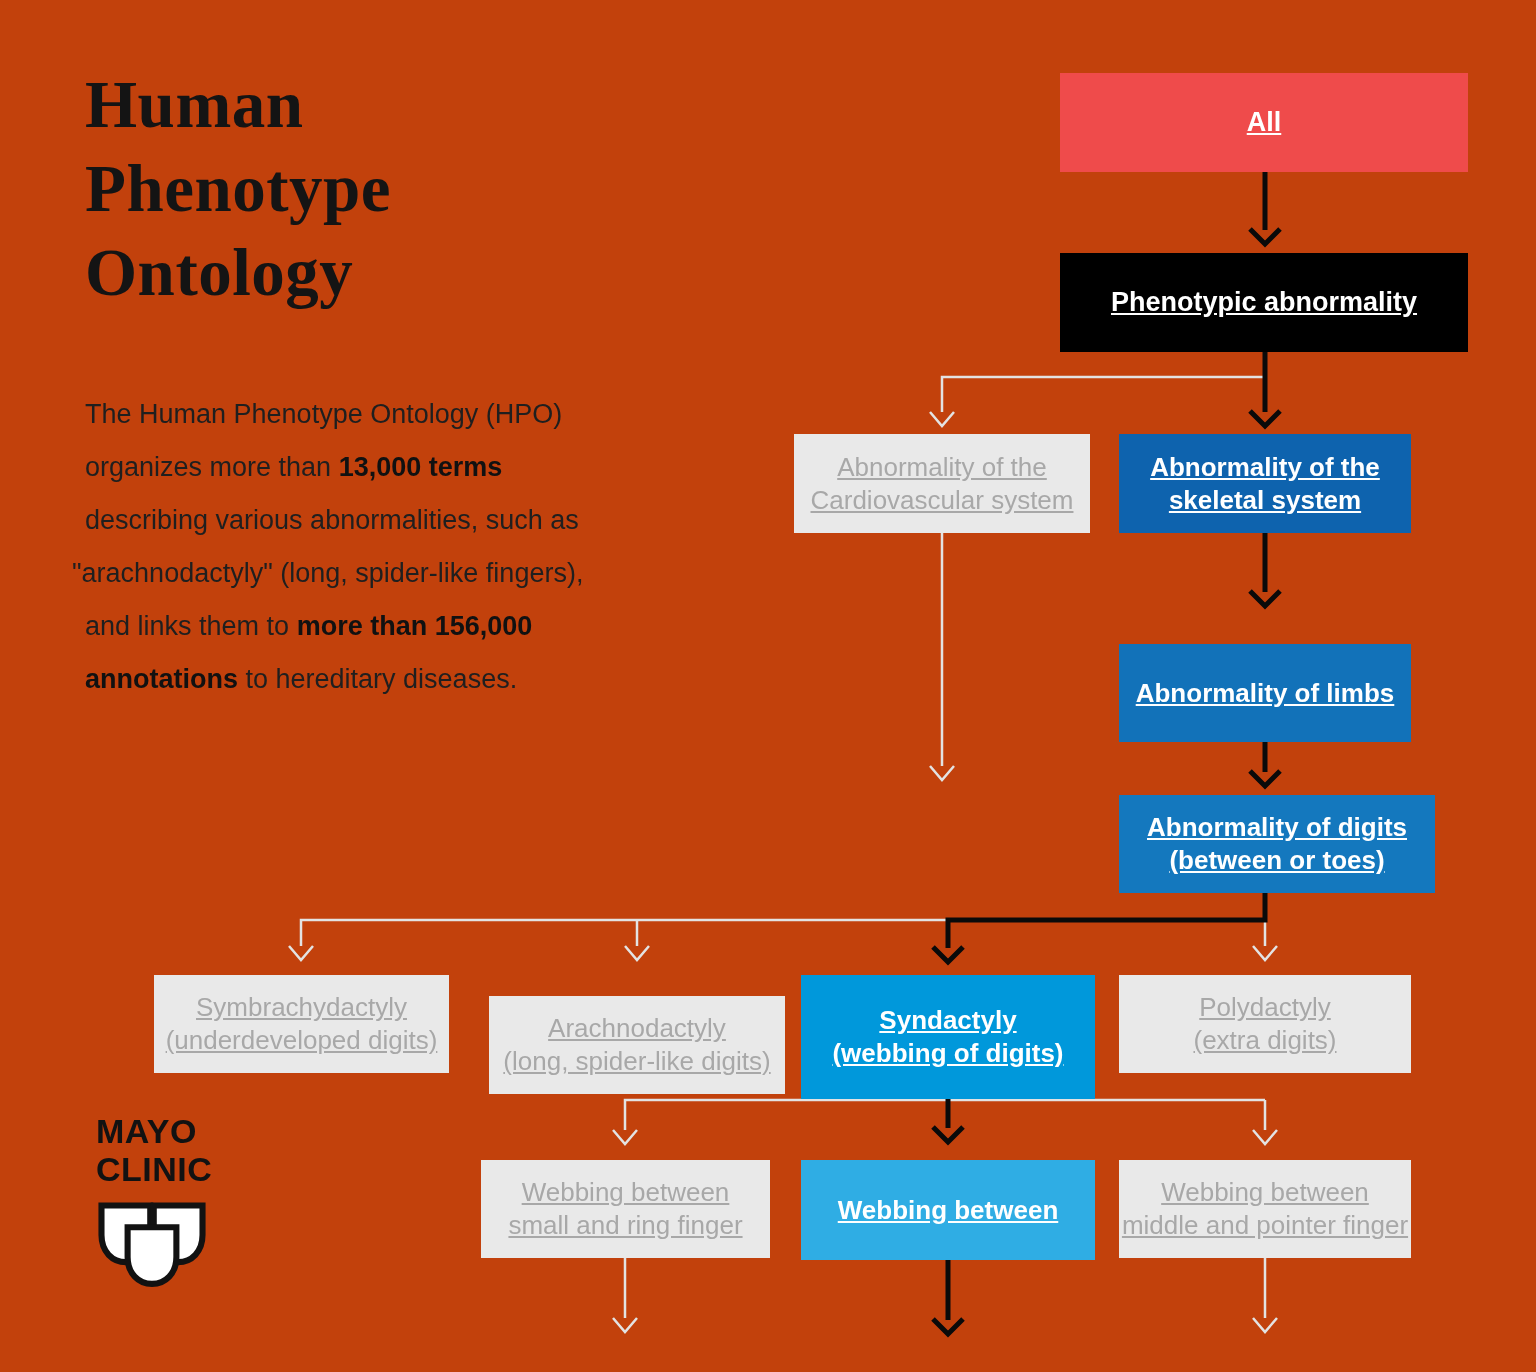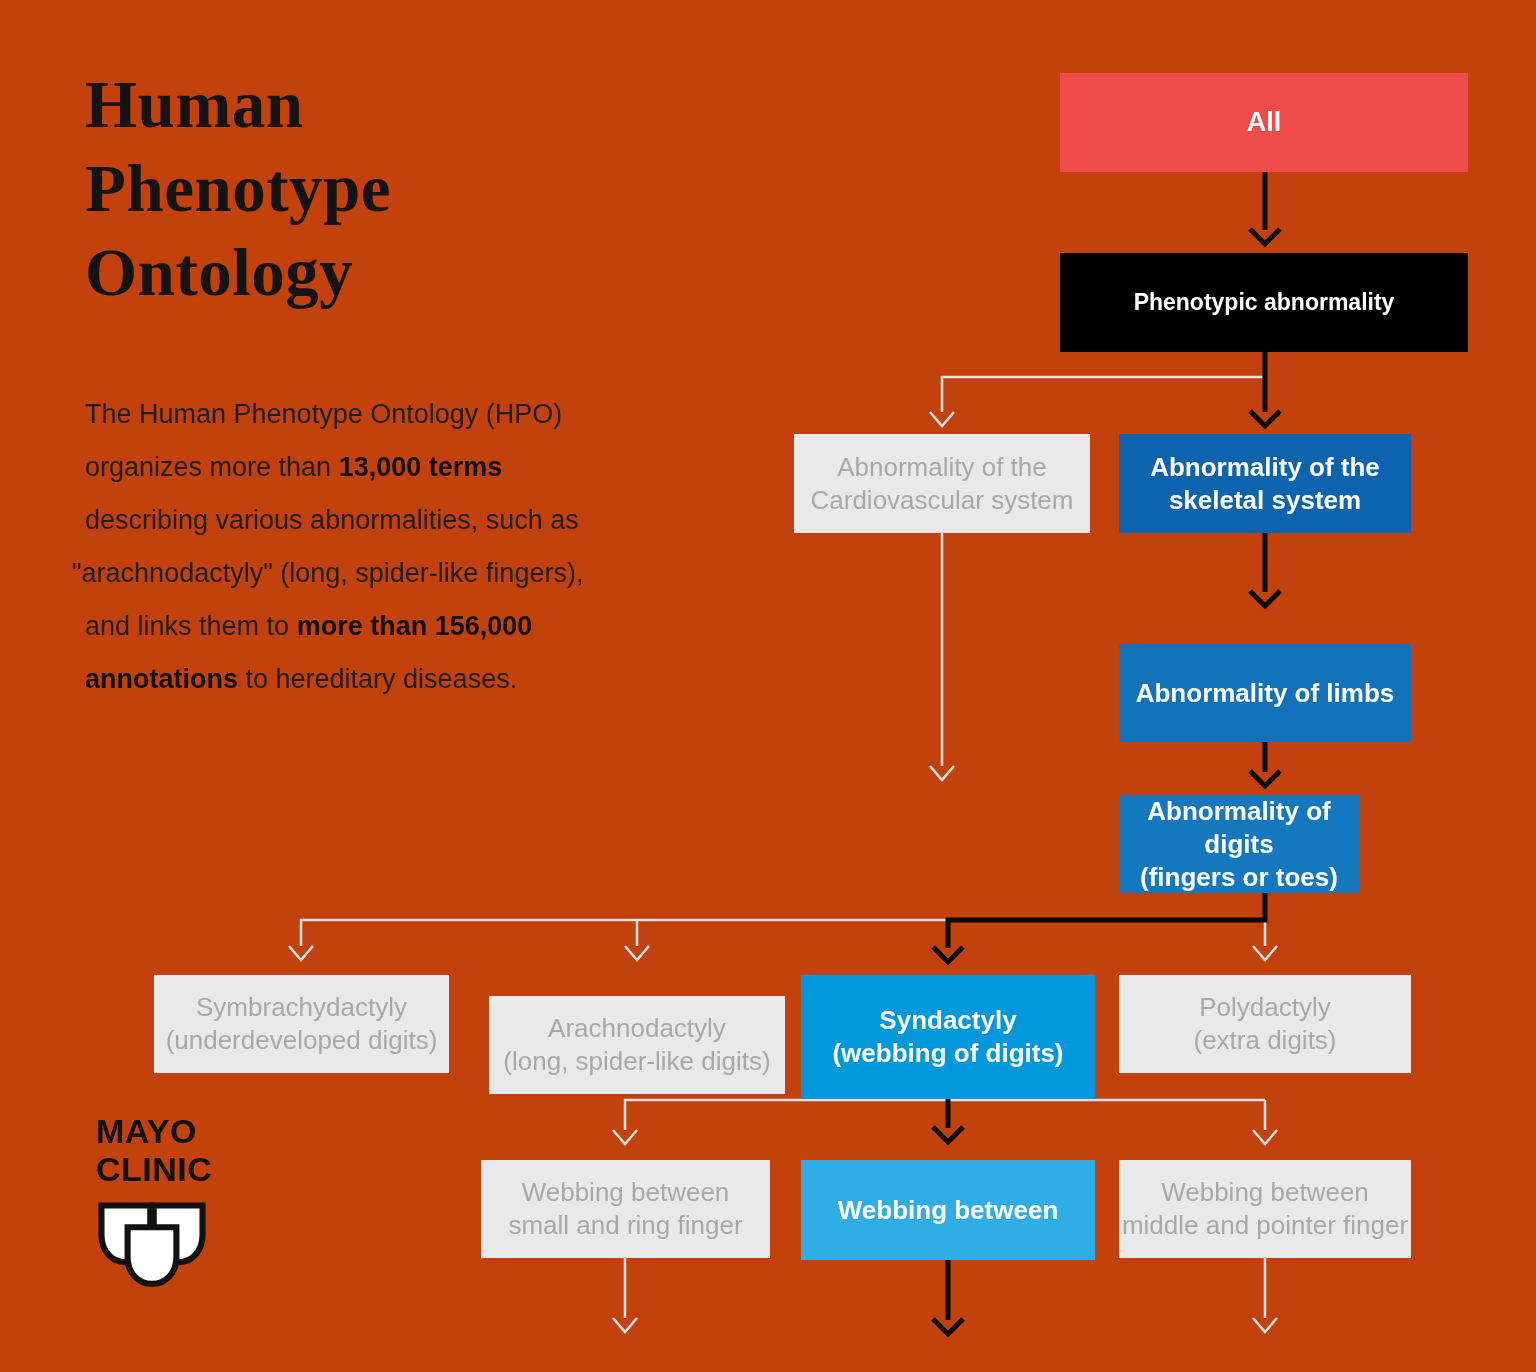--- a/index.html
+++ b/index.html
@@ -32,27 +32,27 @@
     font-weight:700;font-size:34px;line-height:38px;
     letter-spacing:0.5px;color:#121212;
   }
   .wordmark span{display:block;}
   .shields{margin-top:14px;margin-left:2px;}
   
   .connectors{position:absolute;left:0;top:0;pointer-events:none;}
   .node{
     position:absolute;box-sizing:border-box;
     display:flex;flex-direction:column;align-items:center;justify-content:center;
-    text-align:center;font-size:26px;line-height:33px;
+    text-align:center;font-size:26px;line-height:33px;text-decoration:underline;
   }
   .node .l{display:block;}
   .node.colored{color:#ffffff;font-weight:600;}
   .node.inactive{background:#E9E9E9;color:#A8A8A8;font-weight:400;}
   .n-all{background:#EF4B4B;font-size:27px;}
-  .n-phen{background:#000000;font-size:23px;}
+  .n-phen{background:#000000;font-size:27px;}
   .n-skel{background:#0E63AE;}
   .n-limb{background:#1272B9;}
   .n-digi{background:#1478BE;}
   .n-synd{background:#0098DB;}
   .n-webb{background:#2FADE4;}
 </style>
 </head>
 <body>
 
 <div class="canvas">
@@ -109,23 +109,23 @@
 
   <div class="node colored n-skel" style="left:1119px;top:434px;width:292px;height:99px">
     <span class="l">Abnormality of the</span>
     <span class="l">skeletal system</span>
   </div>
 
   <div class="node colored n-limb" style="left:1119px;top:644px;width:292px;height:98px">
     <span class="l">Abnormality of limbs</span>
   </div>
 
-  <div class="node colored n-digi" style="left:1119px;top:795px;width:240px;height:98px">
+  <div class="node colored n-digi" style="left:1119px;top:795px;width:316px;height:98px">
     <span class="l">Abnormality of digits</span>
-    <span class="l">(fingers or toes)</span>
+    <span class="l">(between or toes)</span>
   </div>
 
   <div class="node inactive" style="left:154px;top:975px;width:295px;height:98px">
     <span class="l">Symbrachydactyly</span>
     <span class="l">(underdeveloped digits)</span>
   </div>
 
   <div class="node inactive" style="left:489px;top:996px;width:296px;height:98px">
     <span class="l">Arachnodactyly</span>
     <span class="l">(long, spider-like digits)</span>

